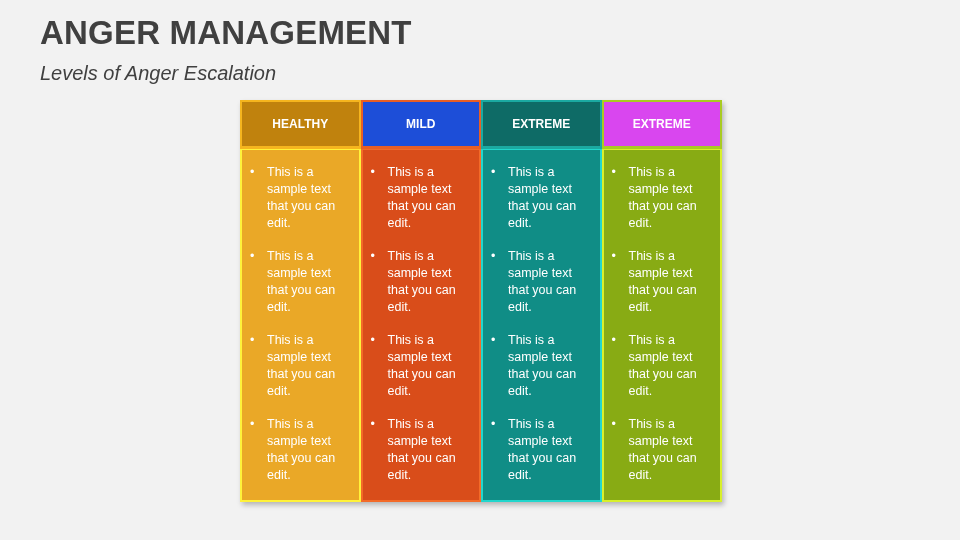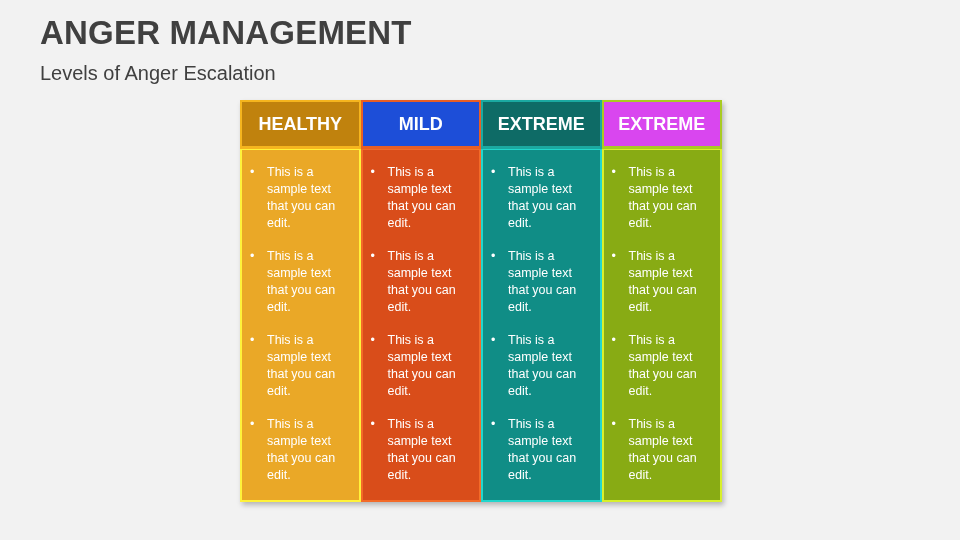--- a/index.html
+++ b/index.html
@@ -9,33 +9,33 @@
     font-family: "Liberation Sans", "DejaVu Sans", sans-serif;
     position: relative;
   }
   .title {
     position: absolute; left: 40px; top: 14px;
     font-size: 33px; font-weight: bold; color: #404040;
     letter-spacing: 0.2px;
   }
   .subtitle {
     position: absolute; left: 40px; top: 62px;
-    font-size: 20px; color: #404040;
+    font-size: 20px; color: #404040; font-style: italic;
   }
   .table {
     position: absolute; left: 240px; top: 100px;
     width: 482px; height: 402px;
     box-shadow: 2px 3px 5px rgba(0,0,0,0.25);
     display: flex;
   }
   .col { width: 120.5px; display: flex; flex-direction: column; }
   .head {
     height: 54px; box-sizing: border-box;
     display: flex; align-items: center; justify-content: center;
-    color: #ffffff; font-weight: bold; font-size: 18px;
+    color: #ffffff; font-weight: bold; font-size: 12px;
     border: 2px solid; border-bottom-width: 3px;
   }
   .body {
     flex: 1; box-sizing: border-box;
     border: 2px solid; border-top-width: 1px;
     padding: 14px 6px 0 6px;
   }
   .item {
     display: flex; color: #ffffff; font-size: 12.5px; line-height: 17px;
     margin-bottom: 16px;

